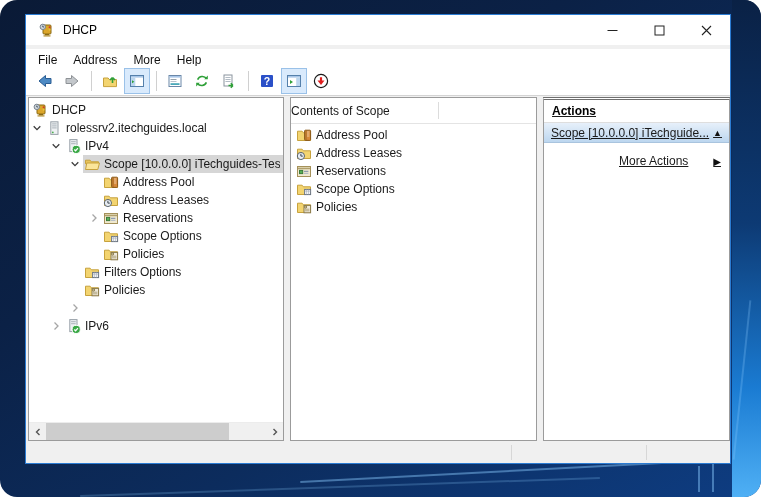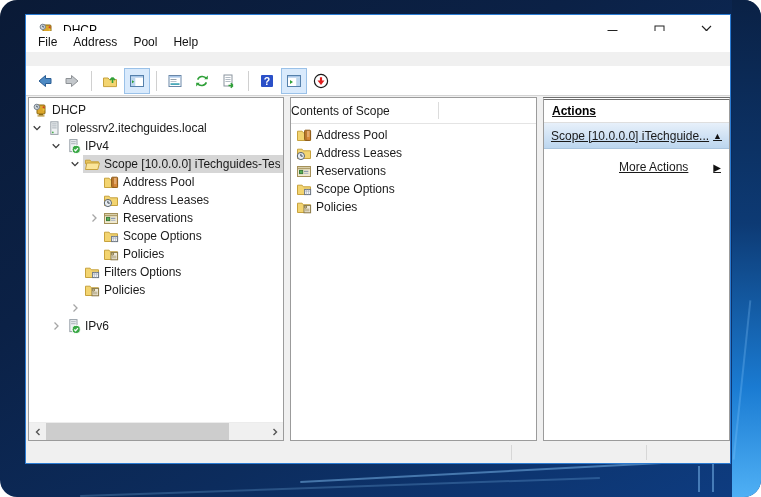--- a/index.html
+++ b/index.html
@@ -18,21 +18,21 @@
   .beam4{left:712px;top:462px;width:2px;height:30px;}
   .beam5{left:741px;top:300px;width:2px;height:160px;transform:rotate(6deg);opacity:.6;}
   
   .window{position:absolute;left:25px;top:14px;width:704px;height:448px;
     background:var(--window-bg,#f0f0f0);border:1px solid var(--accent,#2b7cd3);}
   .titlebar{position:absolute;left:0;top:0;right:0;height:30px;background:#fff;display:flex;align-items:center;}
   .title-icon{width:18px;height:18px;margin-left:11px;display:flex;align-items:center;justify-content:center;}
   .title-text{margin-left:8px;font-size:12px;color:#000;}
   .win-controls{position:absolute;right:0;top:0;height:30px;display:flex;}
   .win-btn{width:47px;height:30px;display:flex;align-items:center;justify-content:center;cursor:default;}
-  .menubar{position:absolute;left:0;top:16px;right:0;height:21px;background:#fff;display:flex;align-items:center;padding-left:4px;box-sizing:border-box;}
+  .menubar{position:absolute;left:0;top:34px;right:0;height:21px;background:#fff;display:flex;align-items:center;padding-left:4px;box-sizing:border-box;}
   .menu-item{padding:2px 8px;color:#111;}
   .toolbar{position:absolute;left:0;top:51px;right:0;height:30px;background:#fff;border-bottom:1px solid #d4d4d4;
     display:flex;align-items:center;padding-left:6px;box-sizing:border-box;}
   .tb-btn{width:24px;height:24px;display:flex;align-items:center;justify-content:center;border:1px solid transparent;margin-right:1px;}
   .tb-btn.active{background:var(--tb-active-bg,#d9eafc);border:1px solid var(--tb-active-border,#9ac1e8);}
   .tb-ic{width:16px;height:16px;display:block;}
   .tb-sep{width:1px;height:20px;background:#d0d0d0;margin:0 5px;}
   
   .pane{position:absolute;top:82px;height:344px;background:#fff;border:1px solid var(--pane-border,#9b9b9b);box-sizing:border-box;}
   .tree-pane{left:2px;width:256px;}
@@ -52,21 +52,21 @@
   .sb-btn{width:17px;height:17px;flex:none;display:flex;align-items:center;justify-content:center;}
   .sb-thumb{height:17px;width:183px;background:#cdcdcd;flex:none;}
   .sb-track{flex:1;}
   
   .col-header{height:26px;border-bottom:1px solid #e4e4e4;display:flex;align-items:center;padding-left:0;position:relative;box-sizing:border-box;}
   .col-div{position:absolute;left:147px;top:4px;bottom:4px;width:1px;background:#dcdcdc;}
   .contents-body{padding-top:2px;}
   .list-row{display:flex;align-items:center;gap:4px;height:18px;padding-left:5px;}
   
   .actions-title{height:23px;display:flex;align-items:center;padding-left:8px;font-weight:bold;color:#000;border-bottom:1px solid #dedede;background:#fff;box-sizing:border-box;}
-  .actions-group{height:26px;display:flex;align-items:center;
+  .actions-group{height:20px;display:flex;align-items:center;
     background:linear-gradient(var(--grp-top,#e7f0fa),var(--grp-bot,#bcd6ef));
     border-bottom:1px solid #a9c4de;padding:0 7px;box-sizing:border-box;}
   .actions-group .grp-label{flex:1;overflow:hidden;white-space:nowrap;}
   .grp-collapse{flex:none;font-size:9px;color:#111;}
   .more-actions{height:18px;margin-top:9px;display:flex;align-items:center;padding:0 8px 0 75px;box-sizing:border-box;}
   .more-actions .ma-label{flex:1;}
   .ma-arrow{flex:none;font-size:10px;color:#111;}
   
   .statusbar{position:absolute;left:1px;right:1px;top:428px;height:19px;background:#f0f0f0;}
   .sb-div{position:absolute;top:2px;bottom:2px;width:1px;background:#d7d7d7;}
@@ -114,21 +114,21 @@
           <svg width="11" height="11" viewBox="0 0 11 11">
               <path d="M1 1 L10 10 M10 1 L1 10" stroke="#222" stroke-width="1.1"></path>
             </svg>
         </div>
       </div>
     </div>
 
     <div class="menubar" id="menubar">
         <div class="menu-item">File</div>
         <div class="menu-item">Address</div>
-        <div class="menu-item">Pool</div>
+        <div class="menu-item">More</div>
         <div class="menu-item">Help</div>
       </div>
 
     <div class="toolbar" id="toolbar">
         <div class="tb-btn">
           <span class="tb-ic">
             <svg width="16" height="16" viewBox="0 0 16 16">
               <path d="M2 8 L8.5 2.5 V5.5 H14 V10.5 H8.5 V13.5 Z" fill="#4d8ac4" stroke="#2a5d93"></path>
             </svg>
           </span>

